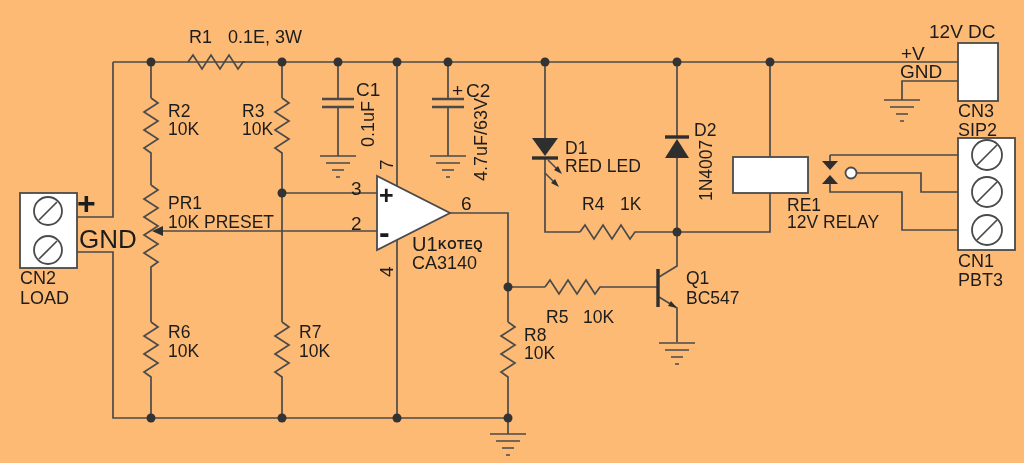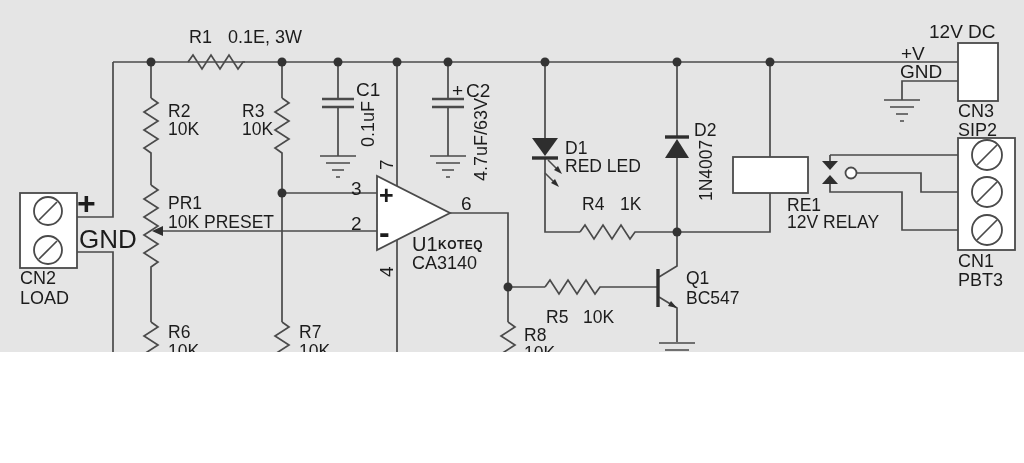--- a/index.html
+++ b/index.html
@@ -1,16 +1,16 @@
 <!DOCTYPE html>
 <html><head>
 <meta charset="utf-8">
 <style>
   html,body{margin:0;padding:0;background:#ffffff;}
-  .stage{width:1024px;height:352px;position:relative;background:#e5e5e5;overflow:hidden;}
+  .stage{width:1024px;height:463px;position:relative;background:#fdba74;overflow:hidden;}
   svg{display:block;}
   .wire{stroke:#4a4a4a;stroke-width:1.7;fill:none;}
   .thick{stroke:#2e2e2e;stroke-width:3.4;fill:none;}
   .part{stroke:#4a4a4a;stroke-width:1.8;fill:#ffffff;}
   .solid{fill:#2e2e2e;stroke:none;}
   .dot{fill:#333333;stroke:none;}
   text{font-family:"Liberation Sans", sans-serif;fill:#1c1c1c;}
   .t17{font-size:17.5px;}
   .t18{font-size:18px;}
   .t19{font-size:19px;}

